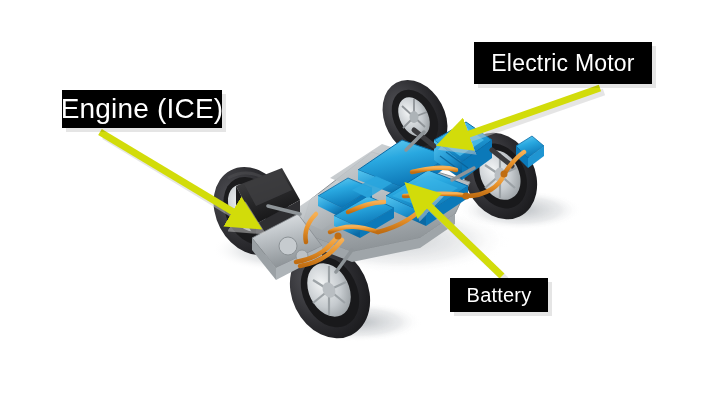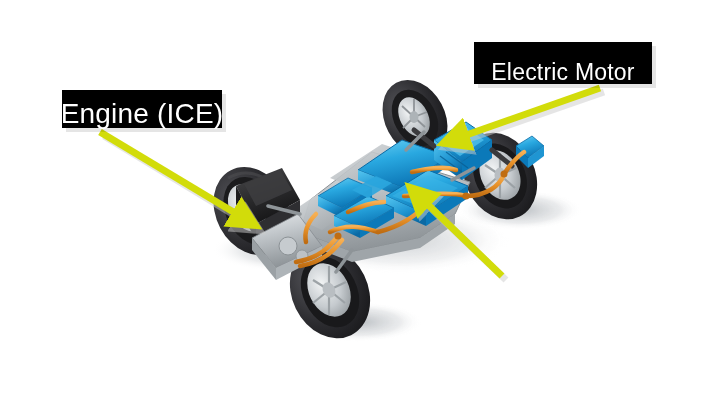--- a/index.html
+++ b/index.html
@@ -25,21 +25,21 @@
     left: 0; top: 0;
     width: 720px; height: 405px;
   }
 
   
   .callout-box {
     position: absolute;
     background: #000000;
     color: #ffffff;
     display: flex;
-    align-items: flex-end;
+    align-items: center;
     justify-content: center;
     letter-spacing: 0.2px;
     font-weight: 400;
     white-space: nowrap;
     z-index: 30;
     box-sizing: border-box;
   }
   .callout-label {
     display: block;
     line-height: 1;
@@ -303,14 +303,17 @@
   </svg>
 
   <div class="callout-box" id="callout-engine">
     <span class="callout-label">Engine (ICE)</span>
   </div>
 
   <div class="callout-box" id="callout-motor">
     <span class="callout-label">Electric Motor</span>
   </div>
 
+  <div class="callout-box" id="callout-battery">
+    <span class="callout-label">Battery</span>
+  </div>
 
 </div>
 
 </body></html>

